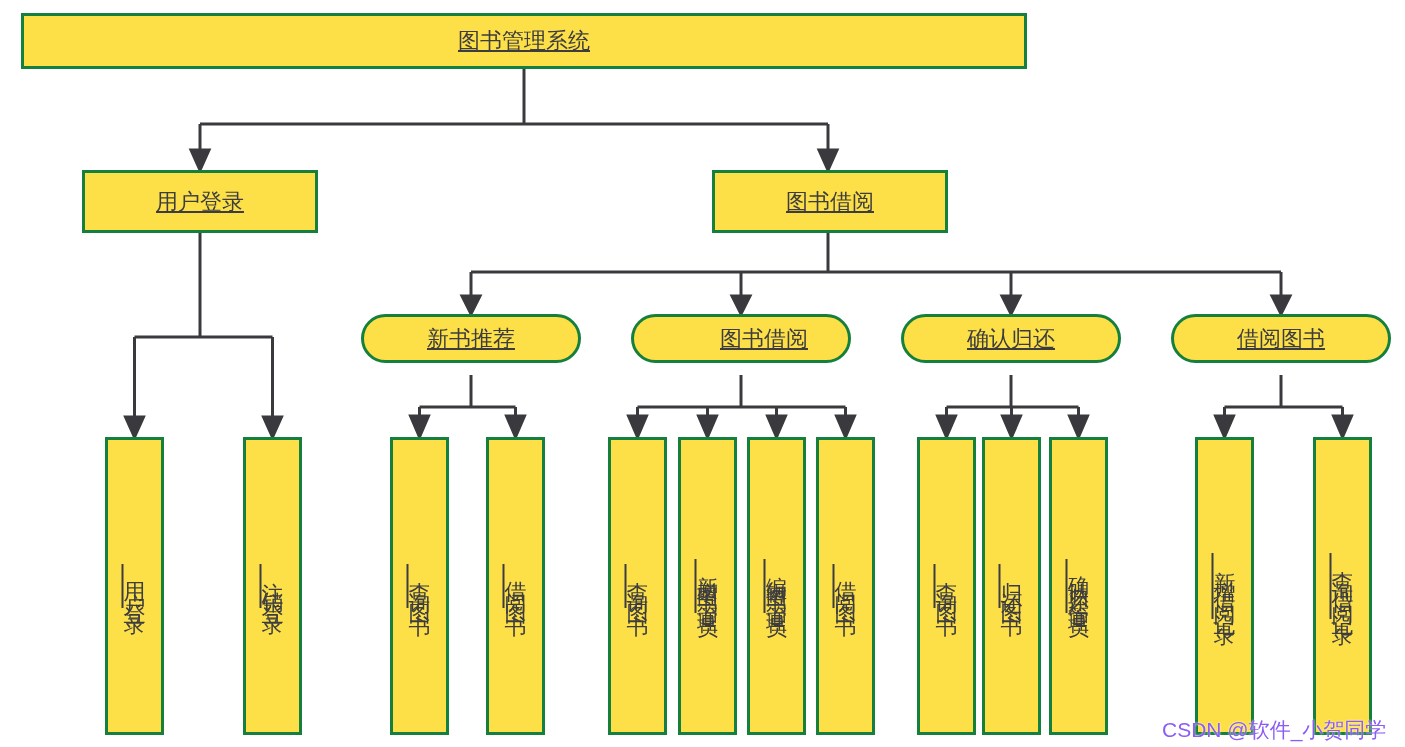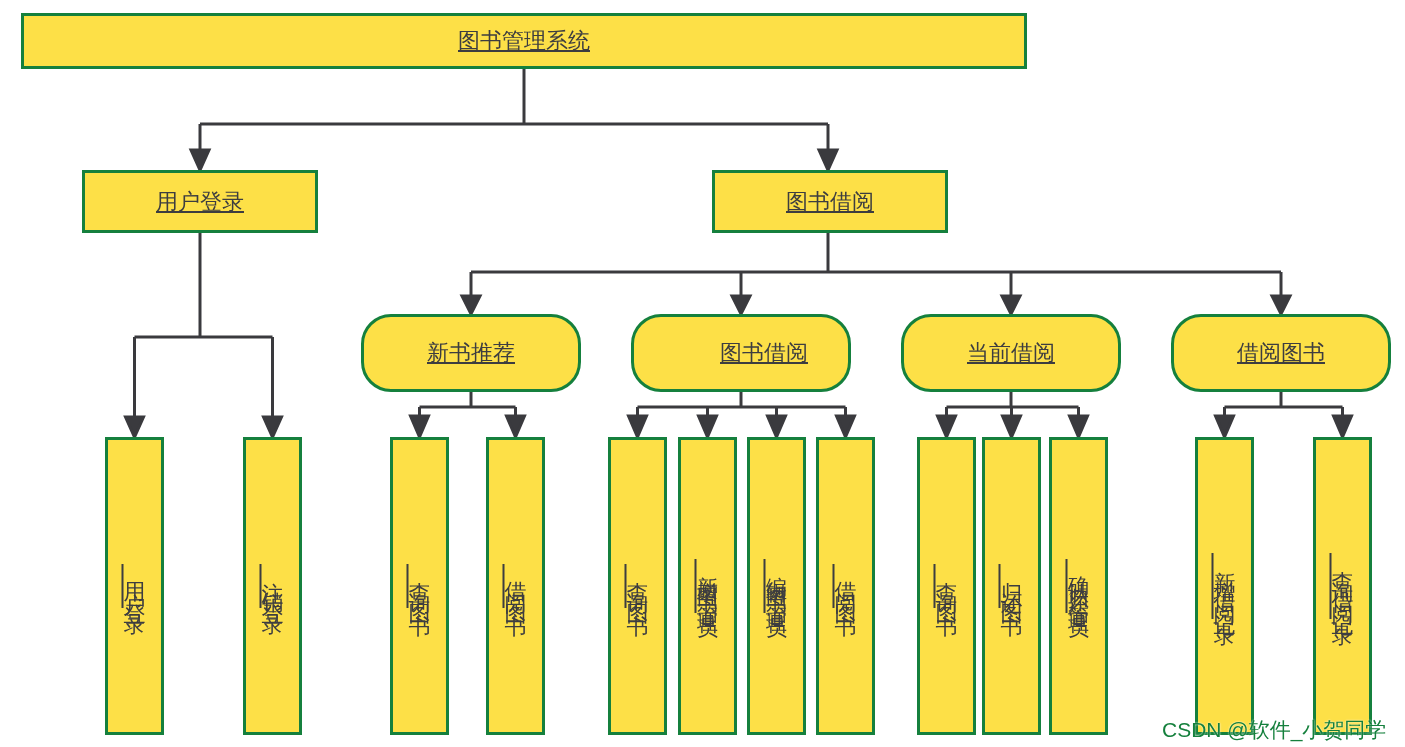--- a/index.html
+++ b/index.html
@@ -26,21 +26,21 @@
     align-items: center;
     justify-content: center;
     color: #3d3d40;
     z-index: 2;
     text-decoration: underline;
   }
   .node-root   { left: 21px;  top: 13px;  width: 1006px; height: 56px; font-size: 22px; }
   .node-l1     { top: 170px; width: 236px; height: 63px; font-size: 22px; }
   .l1-a { left: 82px; }
   .l1-b { left: 712px; }
-  .node-l2     { top: 314px; width: 220px; height: 78px; font-size: 22px; border-radius: 30px; }
+  .node-l2     { top: 314px; width: 220px; height: 49px; font-size: 22px; border-radius: 30px; }
   .l2-a { left: 361px; }
   .l2-b { left: 631px; padding-left: 46px; }
   .l2-c { left: 901px; }
   .l2-d { left: 1171px; }
   .leaf {
     top: 437px; width: 59px; height: 298px;
   }
   .vtext {
     writing-mode: vertical-rl;
     text-orientation: mixed;
@@ -61,21 +61,21 @@
   .lf-9  { left: 917px; }
   .lf-10 { left: 982px; }
   .lf-11 { left: 1049px; }
   .lf-12 { left: 1195px; }
   .lf-13 { left: 1313px; }
   .watermark {
     position: absolute;
     left: 1162px;
     top: 716px;
     font-size: 21px;
-    color: #15803d;
+    color: #8b5cf6;
     text-shadow: 0 0 2px #ffffff;
     z-index: 3;
     white-space: nowrap;
   }
 </style>
 </head>
 <body>
 
 <div class="canvas">
 
@@ -168,21 +168,21 @@
     <span>图书借阅</span>
   </div>
 
   <div class="node node-l2 l2-a">
     <span>新书推荐</span>
   </div>
   <div class="node node-l2 l2-b">
     <span>图书借阅</span>
   </div>
   <div class="node node-l2 l2-c">
-    <span>当前借阅</span>
+    <span>确认归还</span>
   </div>
   <div class="node node-l2 l2-d">
     <span>借阅图书</span>
   </div>
 
   <div class="node leaf lf-1">
     <span class="vtext">用户登录</span>
   </div>
   <div class="node leaf lf-2">
     <span class="vtext">注销登录</span>

